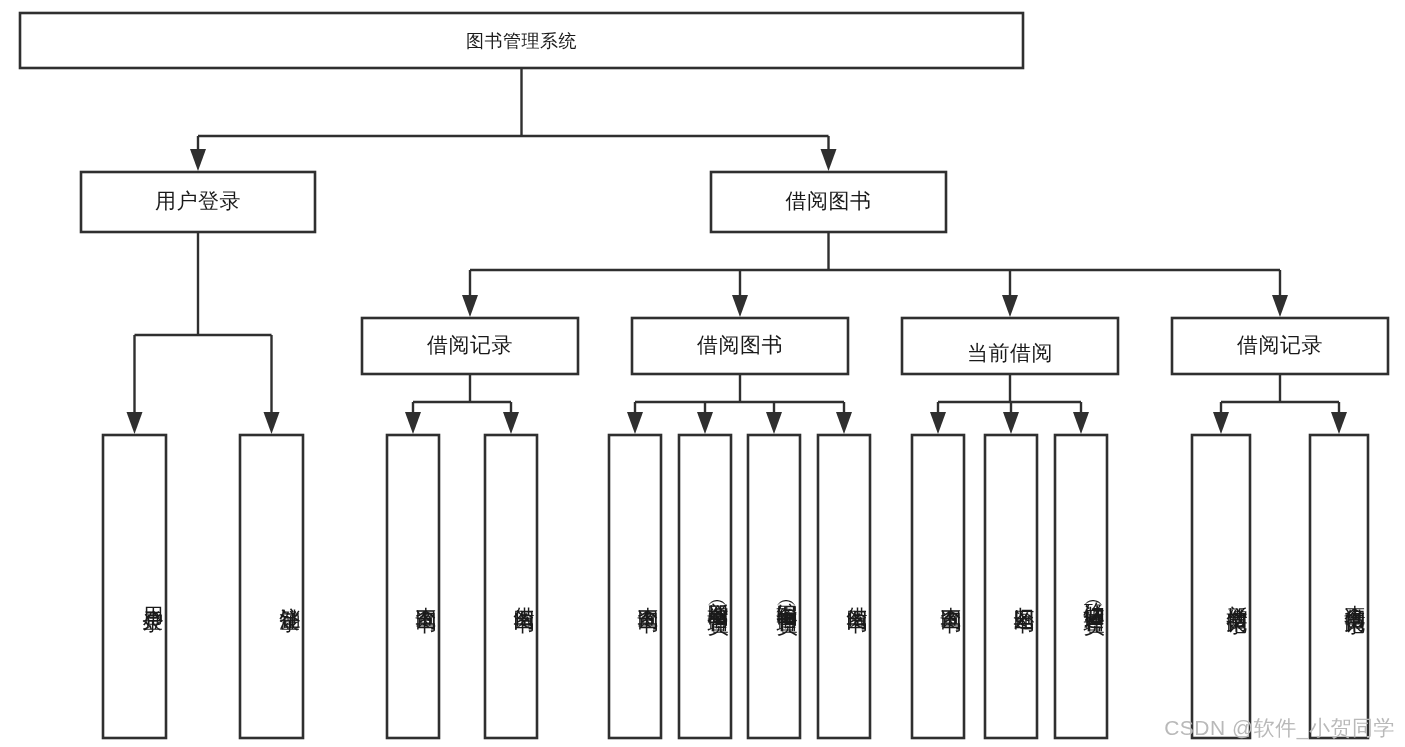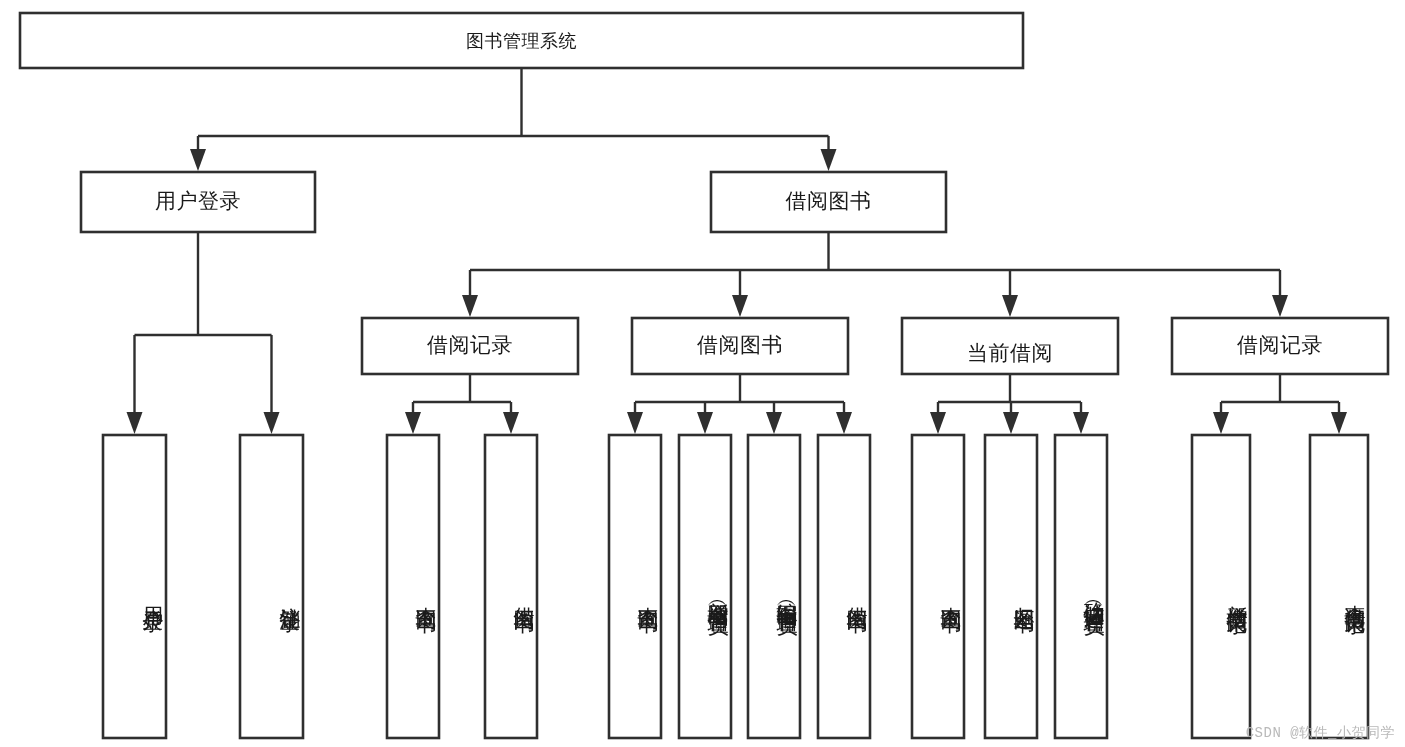--- a/index.html
+++ b/index.html
@@ -69,23 +69,23 @@
     justify-content: center;
     padding-top: 14px;
   }
   .node-label.root {
     font-size: 18px;
   }
   #watermark {
     position: absolute;
     right: 10px;
     bottom: 5px;
-    font-size: 14px;
+    font-size: 21px;
     color: #b9b9b9;
-    font-family: Liberation Mono, monospace;
+    font-family: Liberation Sans, sans-serif;
     letter-spacing: 0.5px;
     white-space: nowrap;
   }
 </style>
 </head>
 <body>
 
 <div id="diagram-root">
   <svg id="diagram-svg" viewBox="0 0 1405 747" xmlns="http://www.w3.org/2000/svg">
     <g id="connector-layer">

